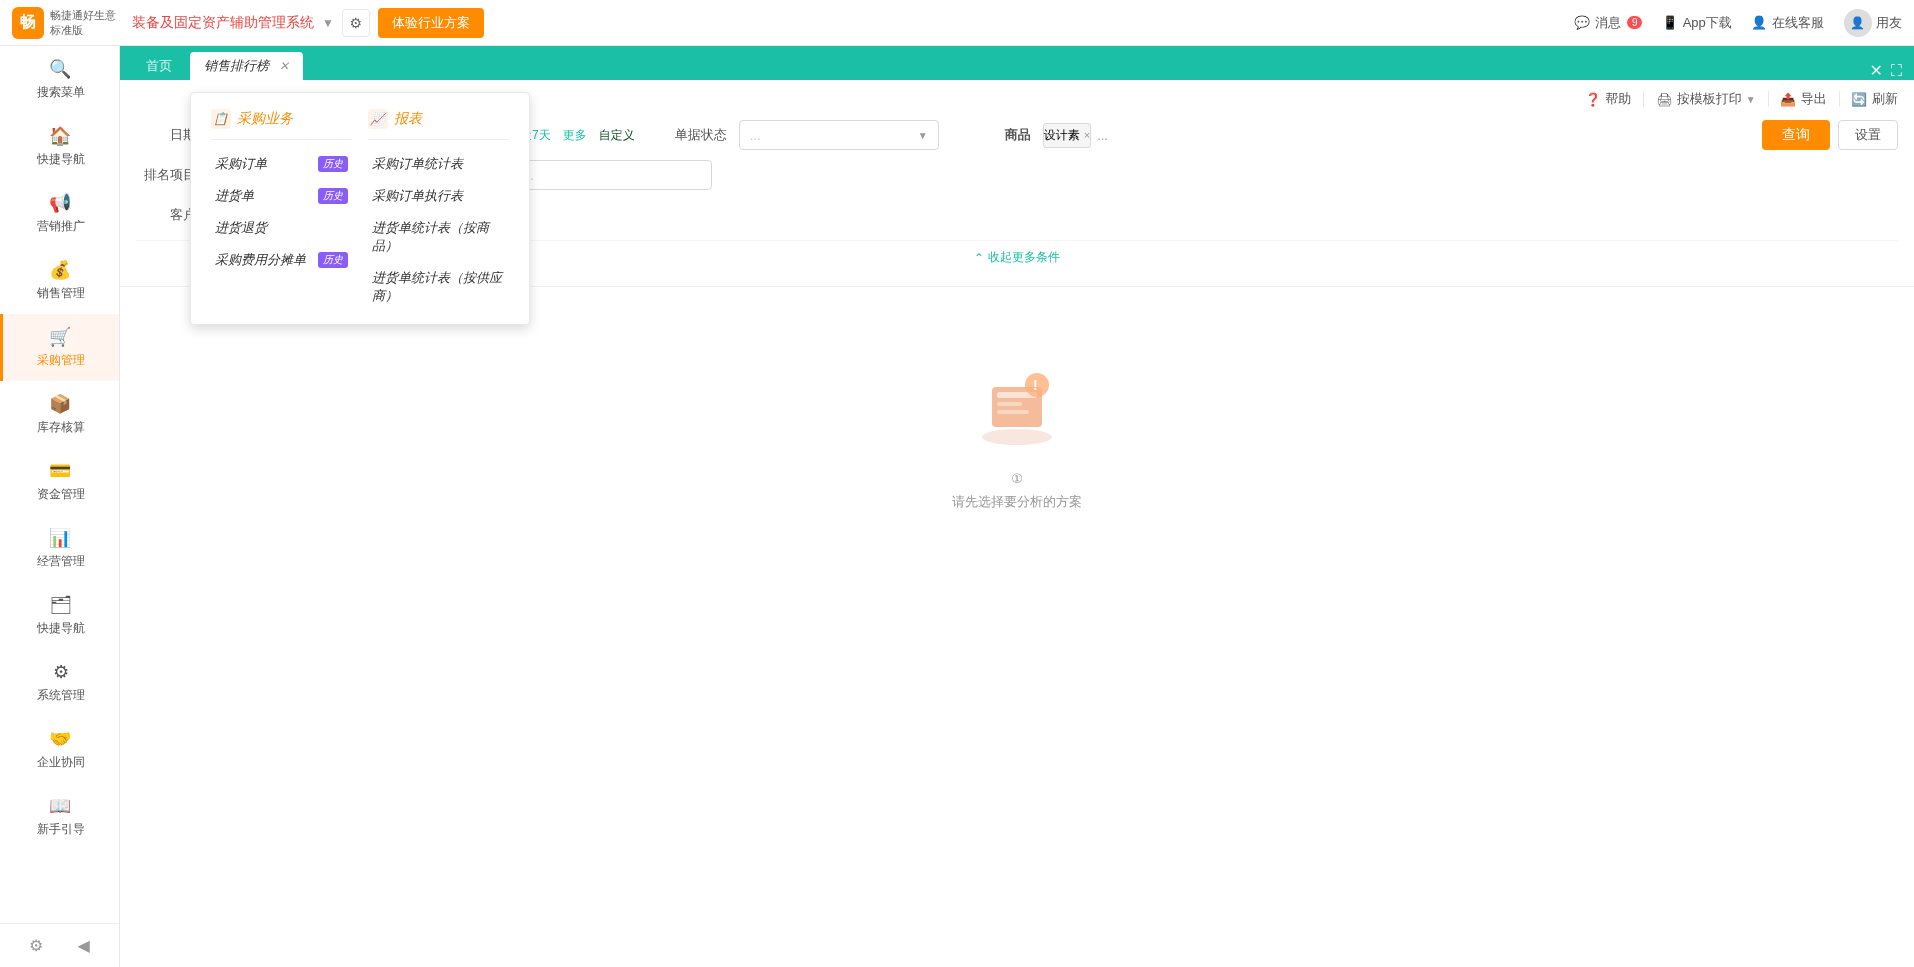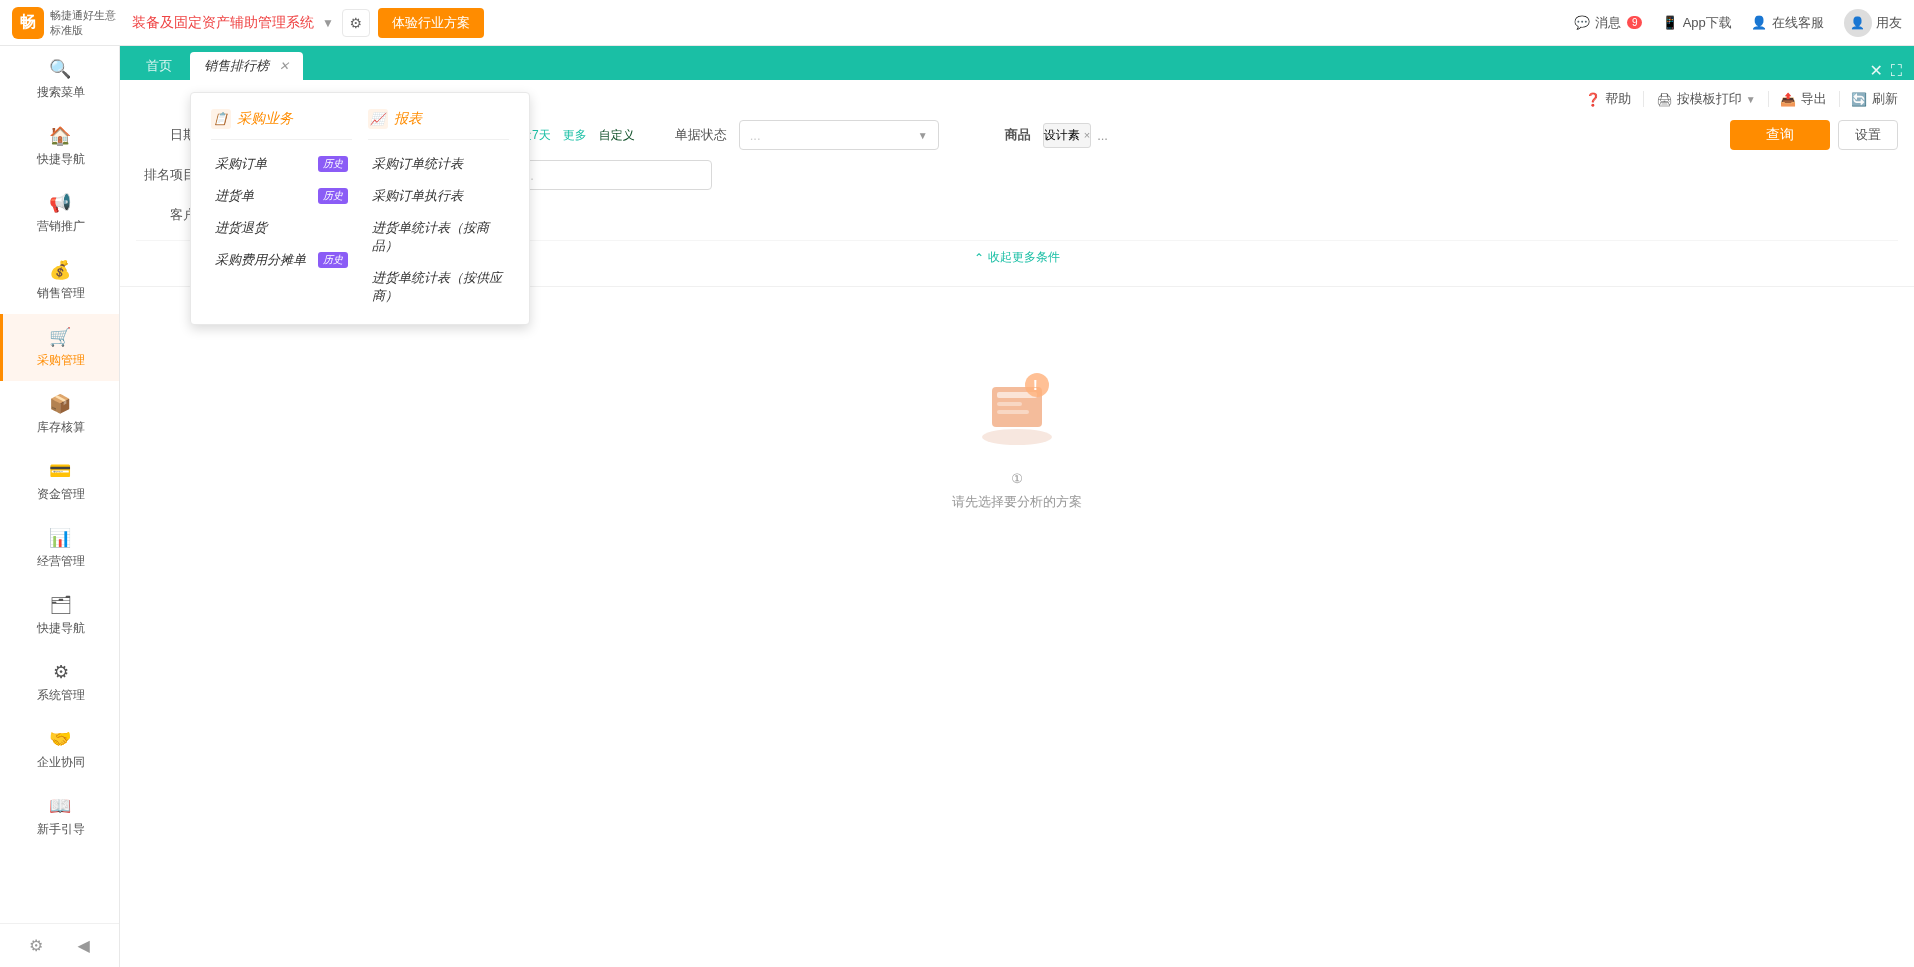--- a/index.html
+++ b/index.html
@@ -146,21 +146,21 @@
     }
     .filter-tag .remove { color: #999; cursor: pointer; font-size: 11px; }
     .filter-dots { color: #999; cursor: pointer; }
     .help-btn, .print-btn, .export-btn, .refresh-btn {
       display: flex; align-items: center; gap: 4px;
       color: #555; font-size: 13px; cursor: pointer;
     }
     .divider-v { width: 1px; height: 16px; background: #e8e8e8; }
     .query-btn {
       background: #ff8c00; color: #fff; border: none;
-      padding: 6px 36px; border-radius: 4px; cursor: pointer; font-size: 14px;
+      padding: 6px 20px; border-radius: 4px; cursor: pointer; font-size: 14px;
       font-weight: 500;
     }
     .setting-btn {
       background: #fff; color: #555; border: 1px solid #d9d9d9;
       padding: 5px 16px; border-radius: 4px; cursor: pointer; font-size: 13px;
     }
 
     .collapse-row {
       display: flex; align-items: center; justify-content: center;
       padding: 8px; border-top: 1px solid #f5f5f5;

